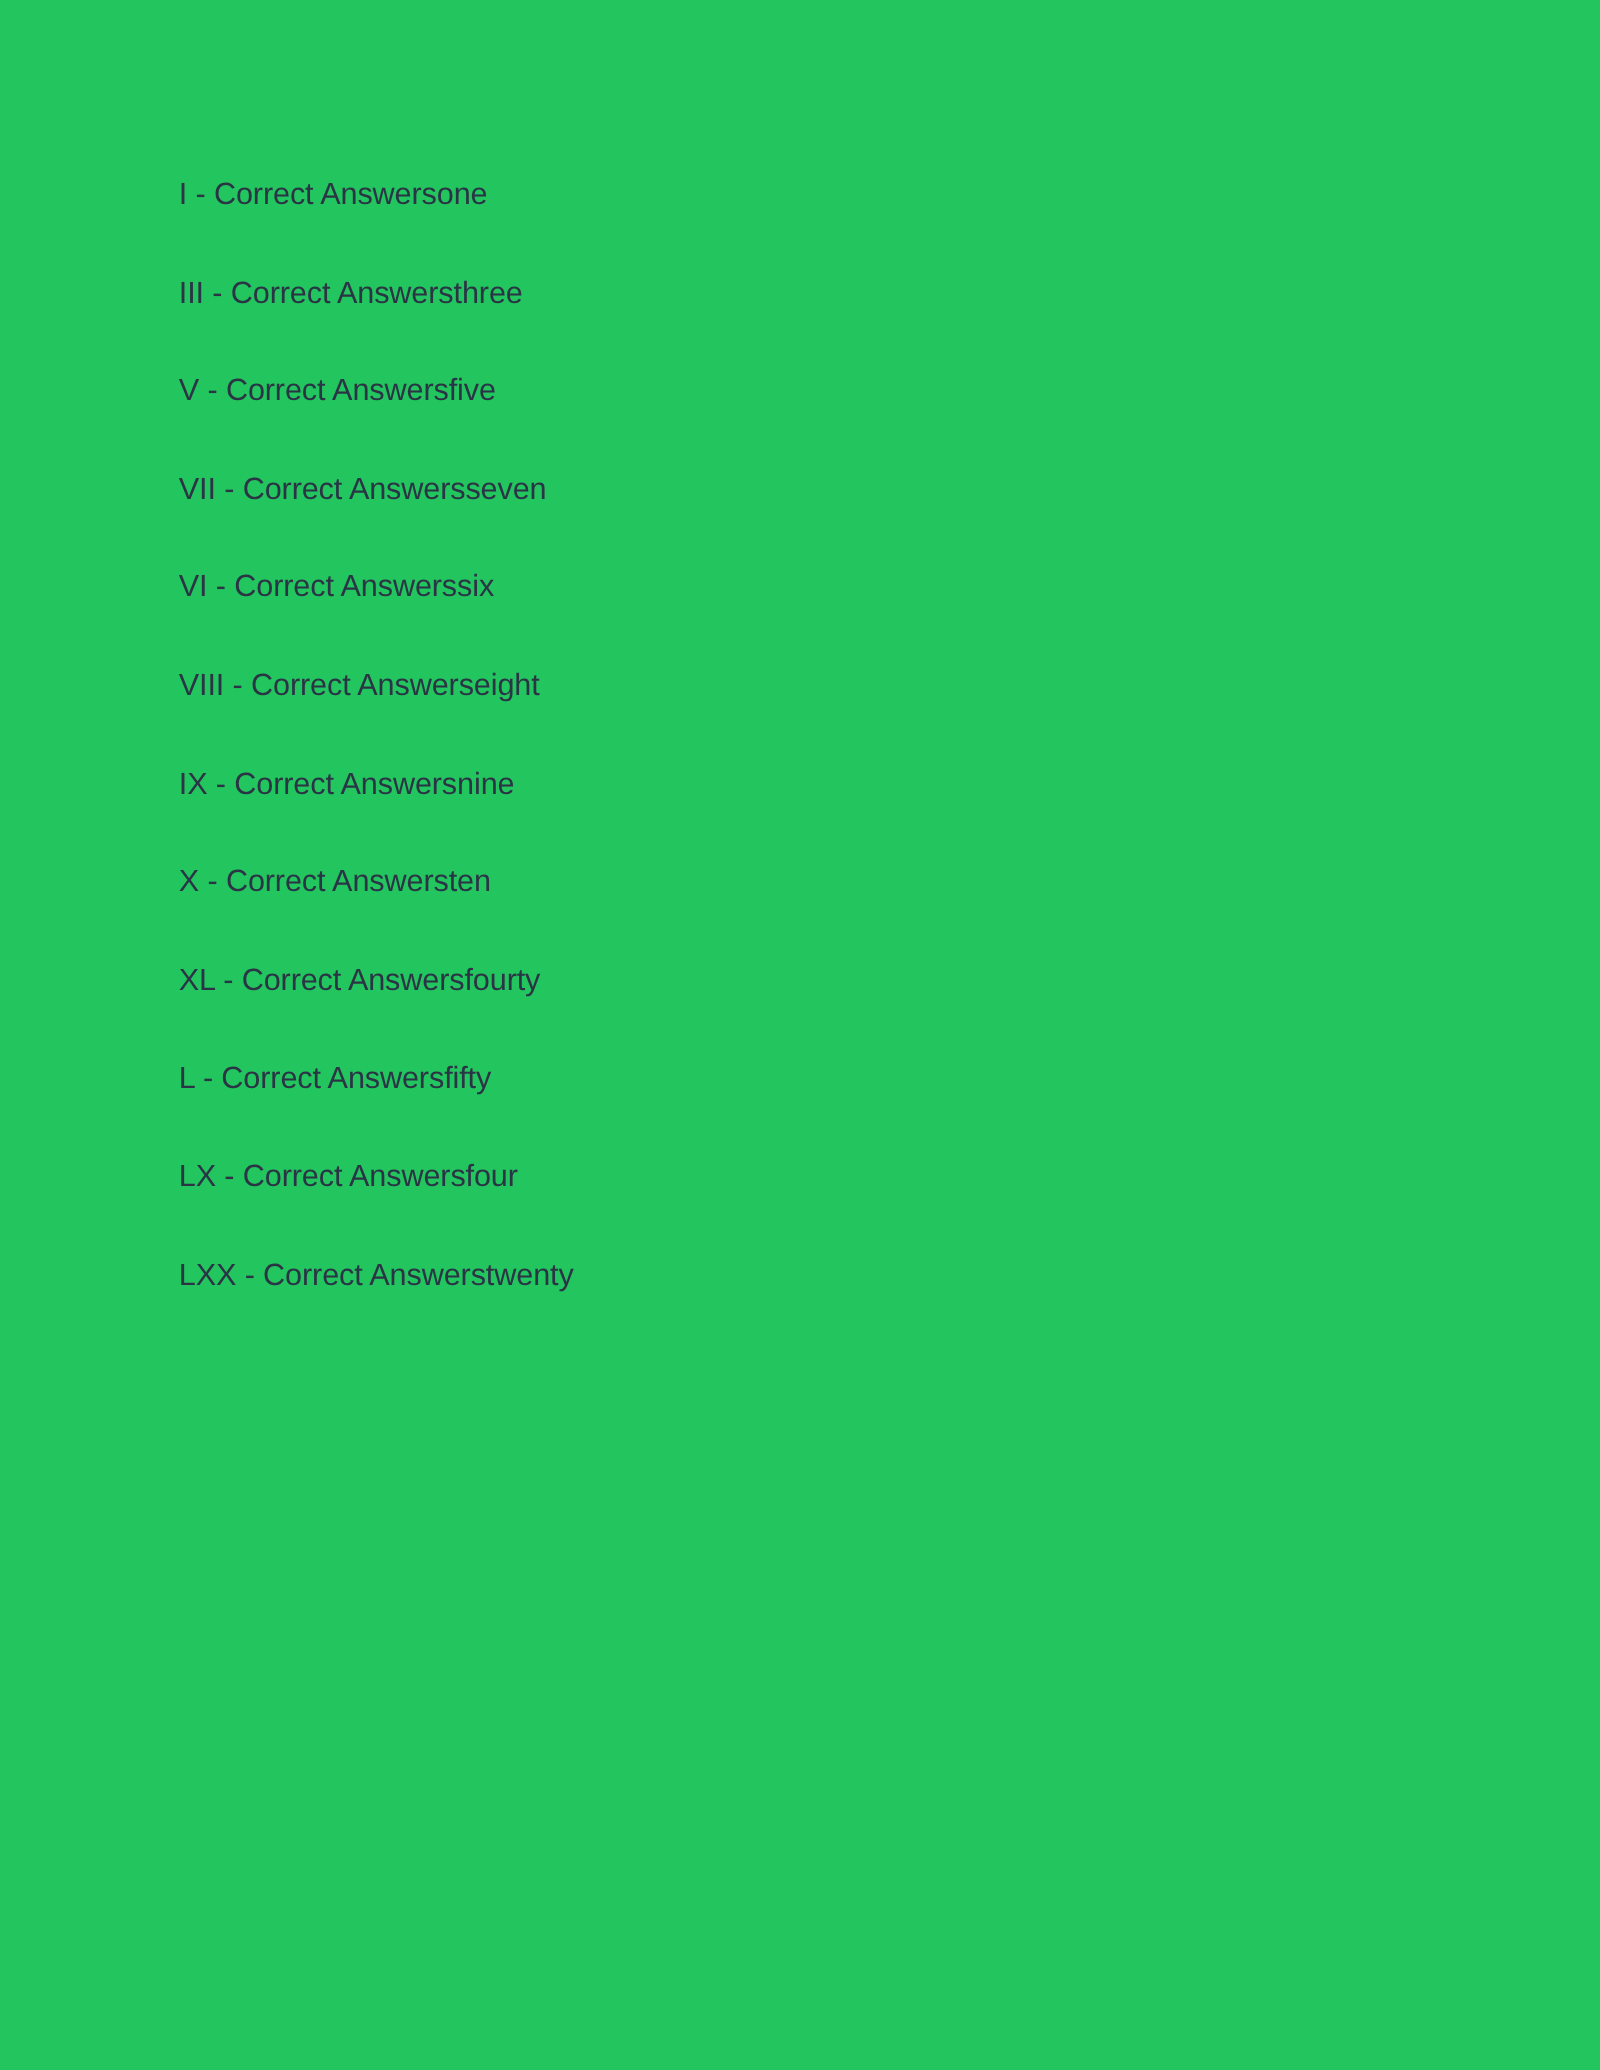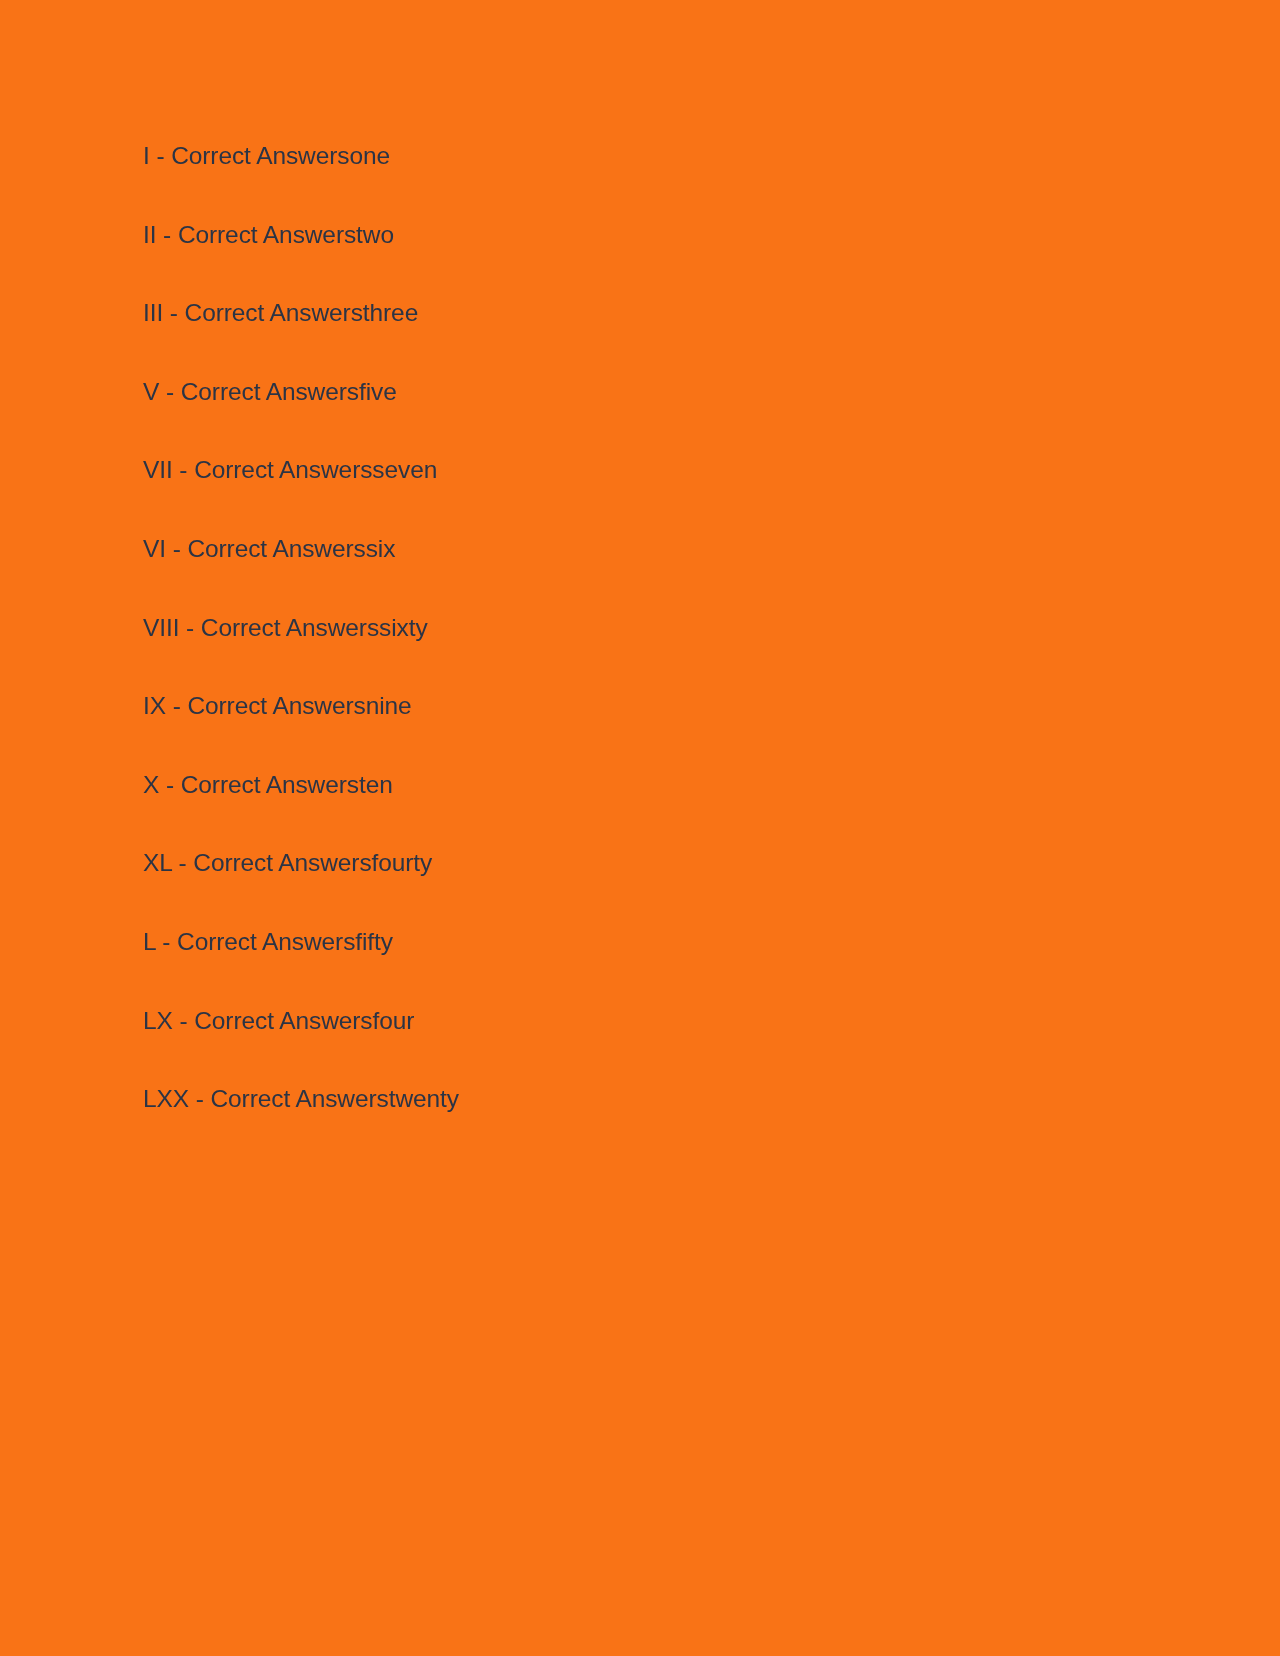--- a/index.html
+++ b/index.html
@@ -12,21 +12,21 @@
       height: 1656px;
       position: relative;
       overflow: hidden;
     }
     .page {
       position: absolute;
       left: 0;
       top: 0;
       width: 1280px;
       height: 1656px;
-      background: #f97316;
+      background: #22c55e;
     }
     .answer-list {
       position: absolute;
       left: 143px;
       top: 141px;
       margin: 0;
       padding: 0;
       list-style: none;
     }
     .answer-item {
@@ -38,26 +38,25 @@
       white-space: nowrap;
       letter-spacing: -0.1px;
     }
   </style>
 </head>
 <body>
 
 <div class="page">
   <ul class="answer-list">
     <li class="answer-item">I - Correct Answersone</li>
-    <li class="answer-item">II - Correct Answerstwo</li>
     <li class="answer-item">III - Correct Answersthree</li>
     <li class="answer-item">V - Correct Answersfive</li>
     <li class="answer-item">VII - Correct Answersseven</li>
     <li class="answer-item">VI - Correct Answerssix</li>
-    <li class="answer-item">VIII - Correct Answerssixty</li>
+    <li class="answer-item">VIII - Correct Answerseight</li>
     <li class="answer-item">IX - Correct Answersnine</li>
     <li class="answer-item">X - Correct Answersten</li>
     <li class="answer-item">XL - Correct Answersfourty</li>
     <li class="answer-item">L - Correct Answersfifty</li>
     <li class="answer-item">LX - Correct Answersfour</li>
     <li class="answer-item">LXX - Correct Answerstwenty</li>
   </ul>
 </div>
 
 </body></html>

